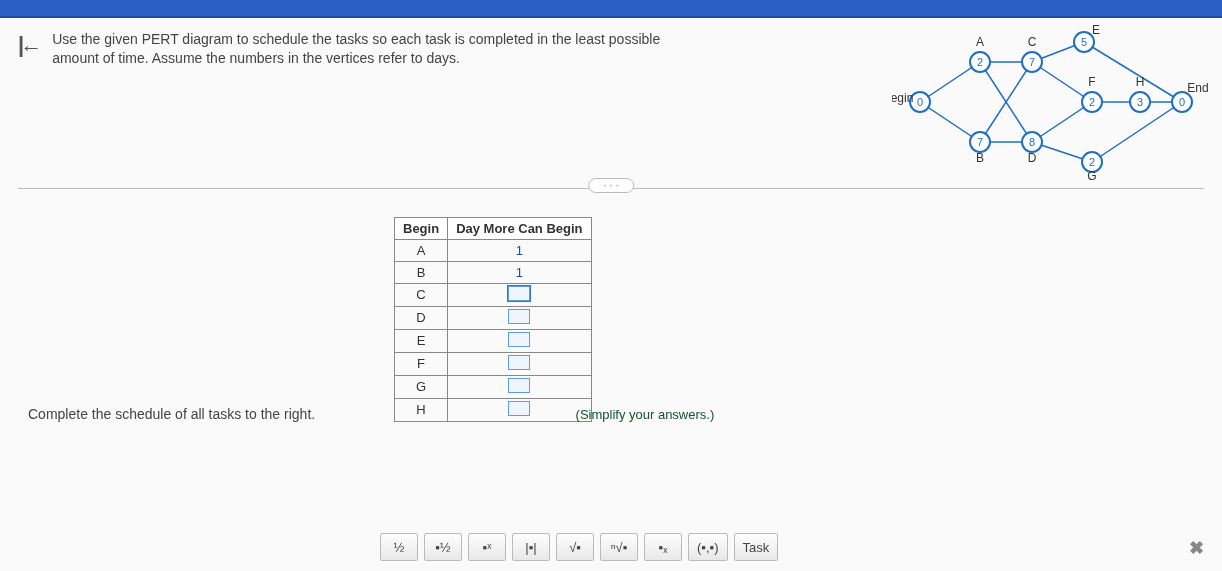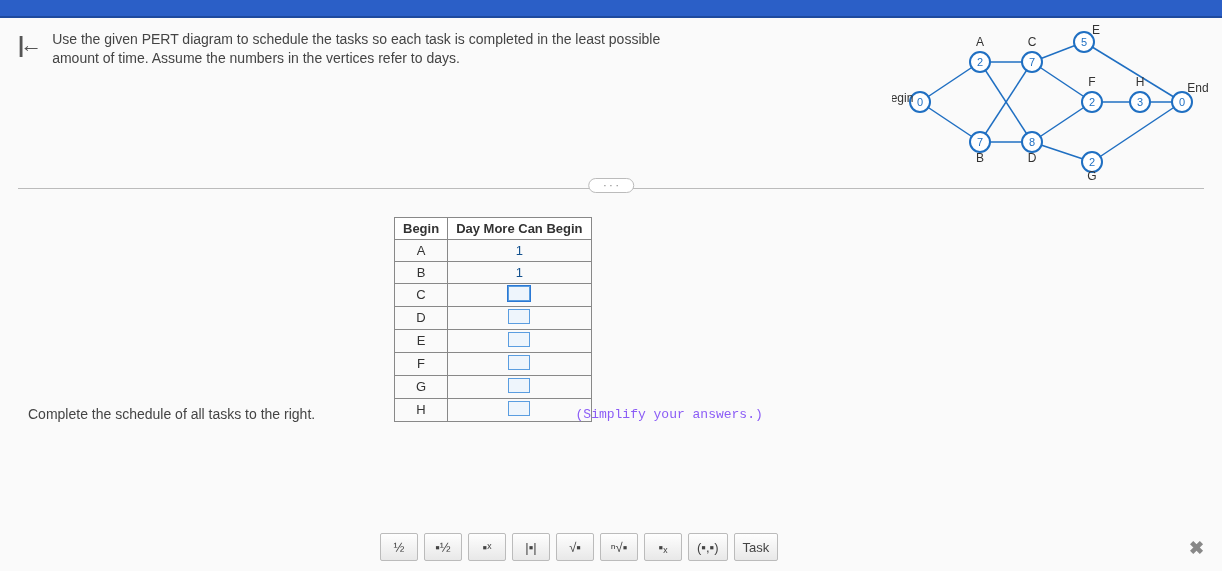--- a/index.html
+++ b/index.html
@@ -97,24 +97,23 @@
   .input-box {
     display: inline-block;
     width: 22px;
     height: 15px;
     border: 1px solid #5a9de0;
     background: #eef5fc;
   }
   .input-box.active { outline: 1px solid #2b78d4; }
   .simplify {
     font-size: 13px;
-    color: #8b5cf6;
+    color: #14532d;
     padding-top: 180px;
     margin-left: -52px;
-    font-family: Liberation Mono, monospace;
   }
   .toolbar {
     position: absolute;
     bottom: 10px;
     left: 0;
     right: 0;
     display: flex;
     align-items: center;
     gap: 6px;
     padding-left: 380px;

